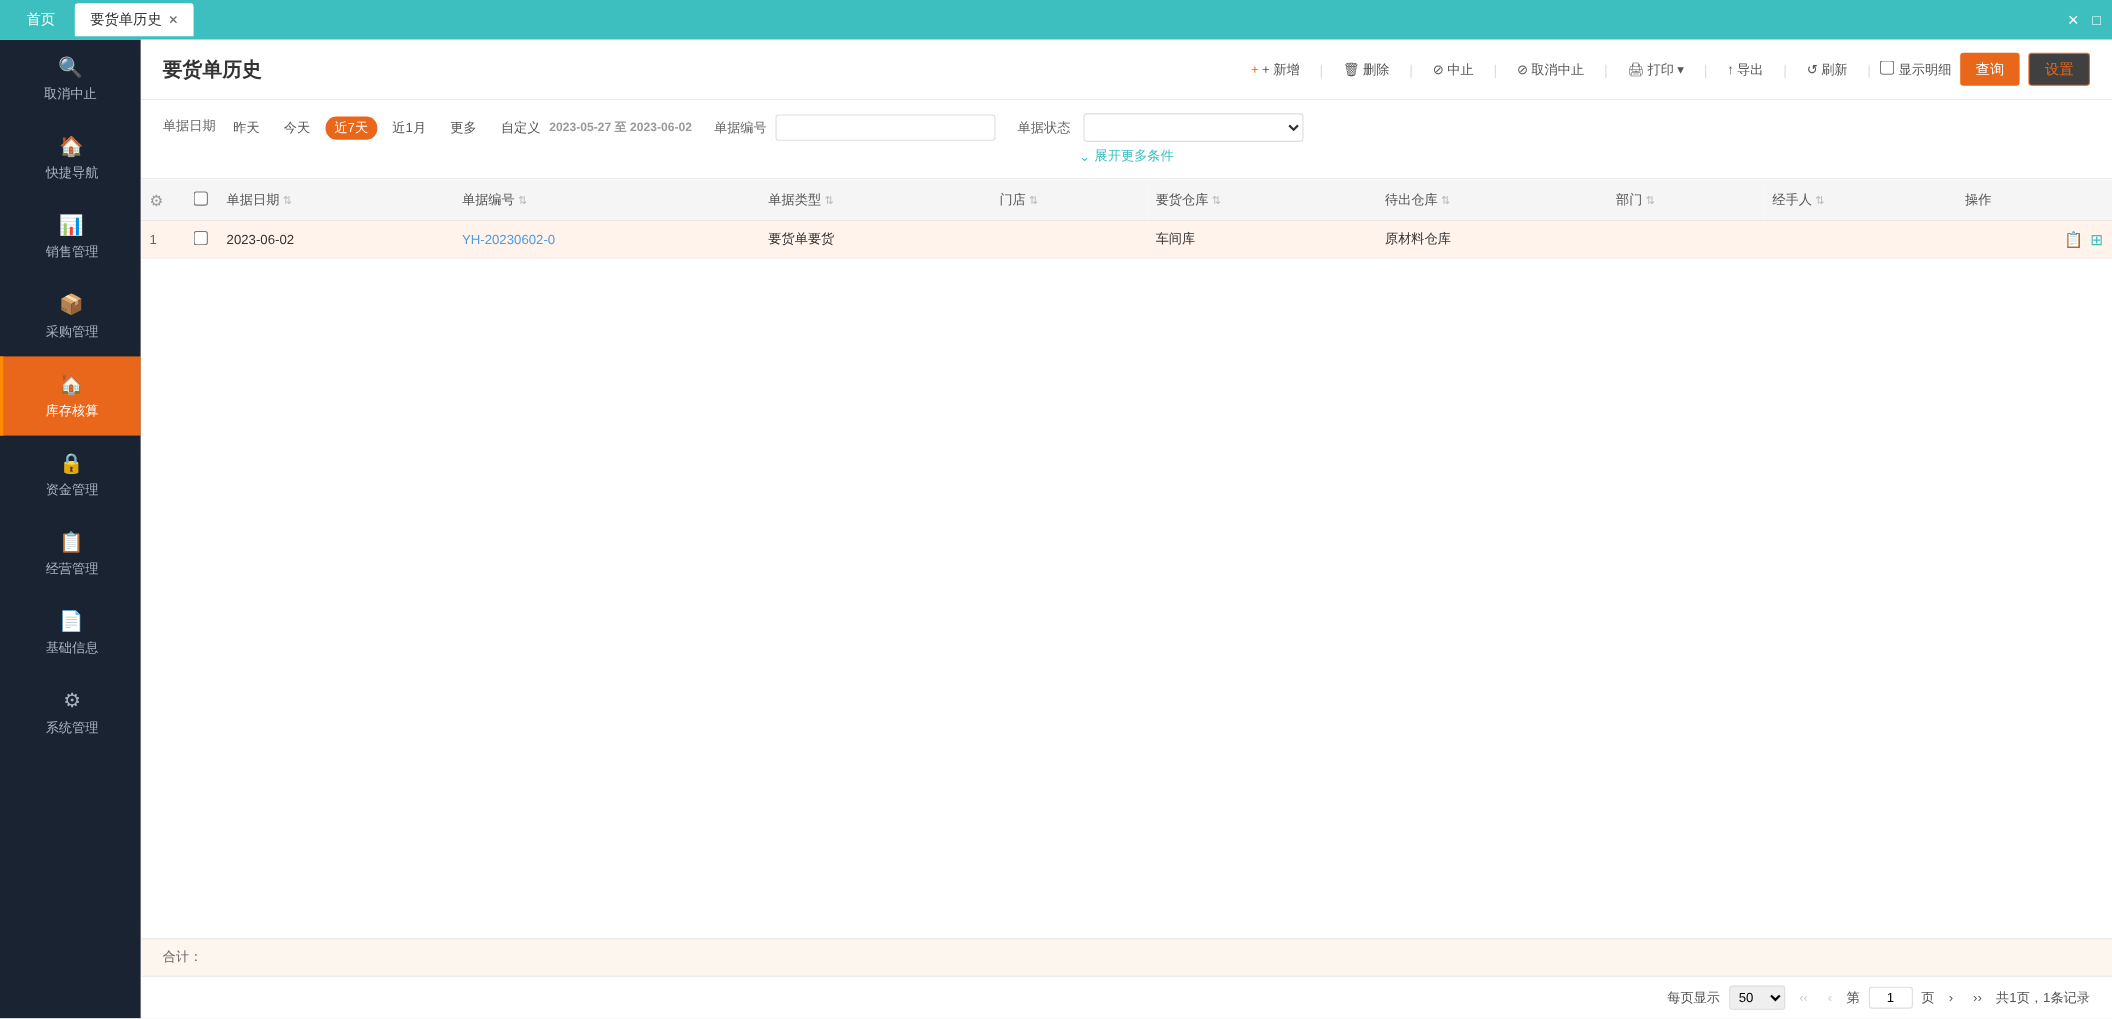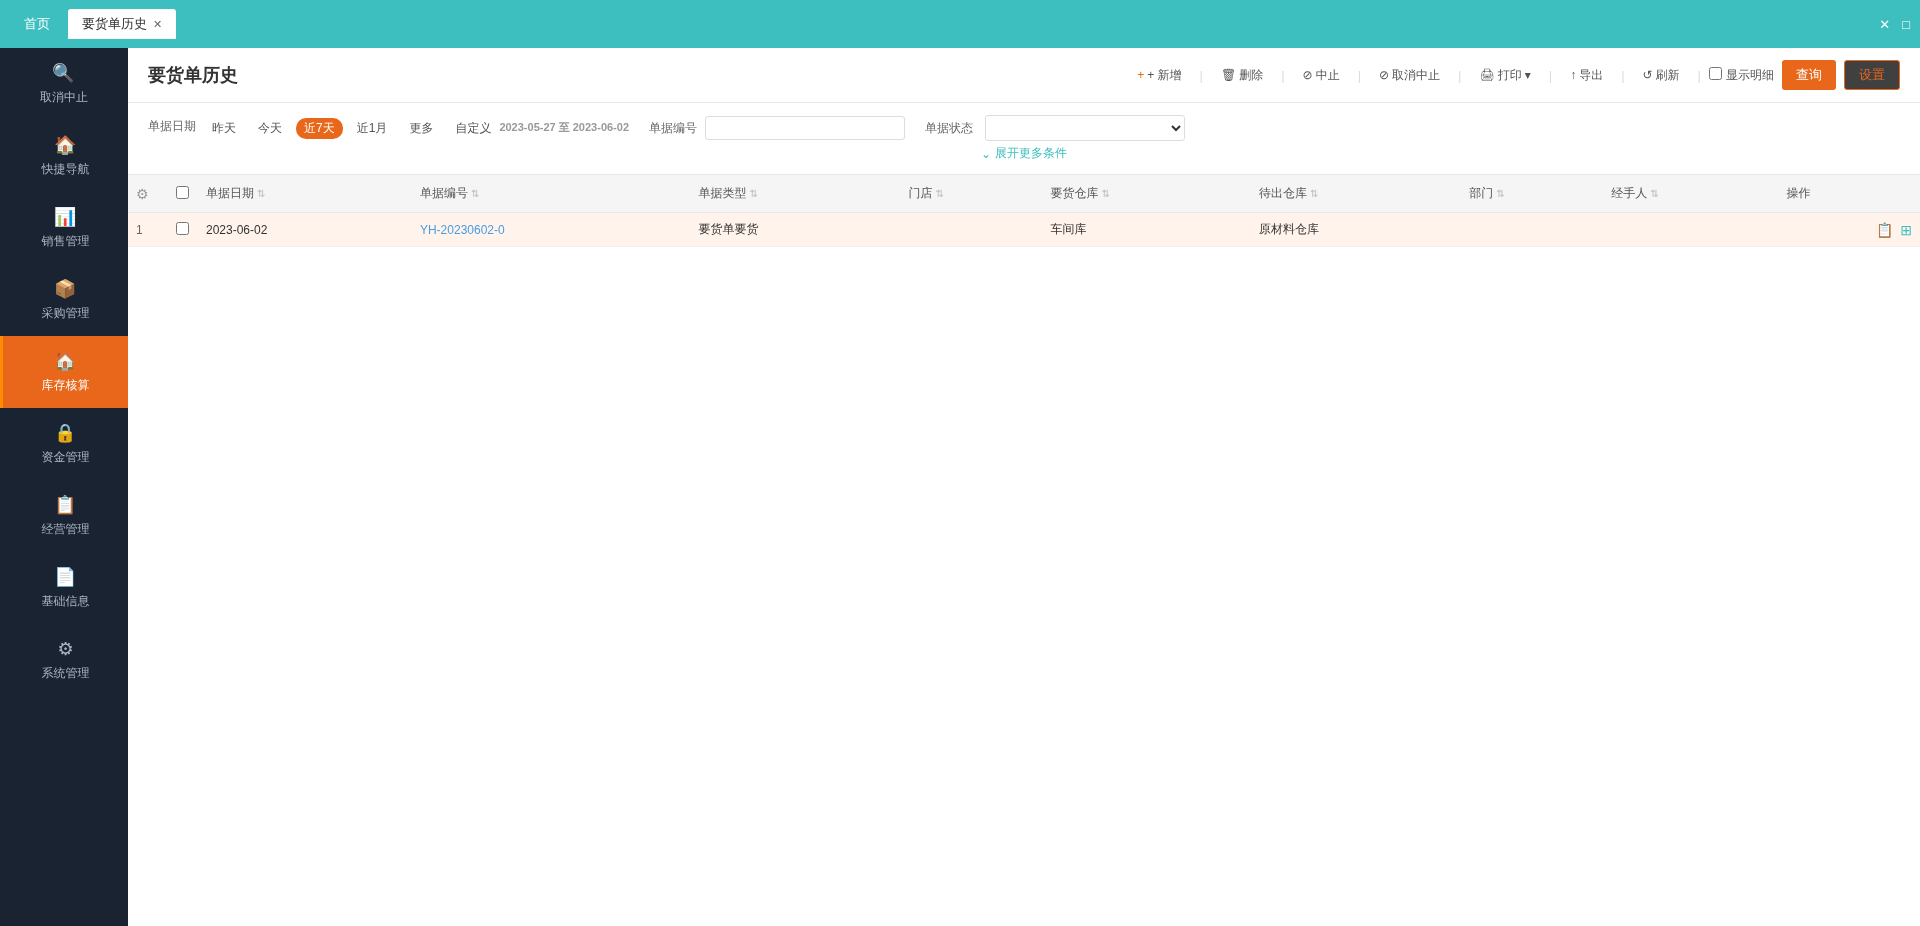--- a/index.html
+++ b/index.html
@@ -1,19 +1,19 @@
 <!DOCTYPE html>
 <html><head>
   <meta charset="utf-8">
   <style>
     * { margin: 0; padding: 0; box-sizing: border-box; }
     body { font-family: "Microsoft YaHei", Arial, sans-serif; font-size: 13px; background: #f5f5f5; width: 1920px; height: 926px; overflow: hidden; display: flex; flex-direction: column; }
 
     
-    .top-bar { background: #3ebfbf; height: 48px; display: flex; align-items: center; padding: 0 10px; color: white; flex-shrink: 0; }
+    .top-bar { background: #3ebfbf; height: 36px; display: flex; align-items: center; padding: 0 10px; color: white; flex-shrink: 0; }
     .top-bar-tabs { display: flex; align-items: center; flex: 1; gap: 4px; }
     .tab { padding: 6px 14px; cursor: pointer; font-size: 13px; border-radius: 3px 3px 0 0; }
     .tab.home { color: white; background: transparent; }
     .tab.active { background: white; color: #333; display: flex; align-items: center; gap: 6px; }
     .tab-close { cursor: pointer; color: #666; font-size: 11px; }
     .top-bar-actions { display: flex; align-items: center; gap: 12px; color: white; font-size: 13px; }
     .top-action { cursor: pointer; display: flex; align-items: center; gap: 3px; }
 
     
     .main-layout { display: flex; flex: 1; overflow: hidden; }
@@ -308,15 +308,35 @@
               <div class="row-action" style="justify-content:flex-end;">
                 <span class="row-action-icon">📋</span>
                 <span class="row-action-icon">⊞</span>
               </div>
             </td>
           </tr>
         </tbody>
       </table>
     </div>
 
-
+    <div class="table-footer">
+      <span>合计：</span>
+    </div>
+
+    <div class="pagination">
+      <span>每页显示</span>
+      <select class="page-size-select">
+        <option value="50" selected="">50</option>
+        <option value="10">10</option>
+        <option value="20">20</option>
+        <option value="100">100</option>
+      </select>
+      <span class="page-nav disabled">‹‹</span>
+      <span class="page-nav disabled">‹</span>
+      <span>第</span>
+      <input type="text" class="page-input" value="1" style="">
+      <span>页</span>
+      <span class="page-nav">›</span>
+      <span class="page-nav">››</span>
+      <span>共1页，1条记录</span>
+    </div>
   </div>
 </div>
 
 </body></html>

